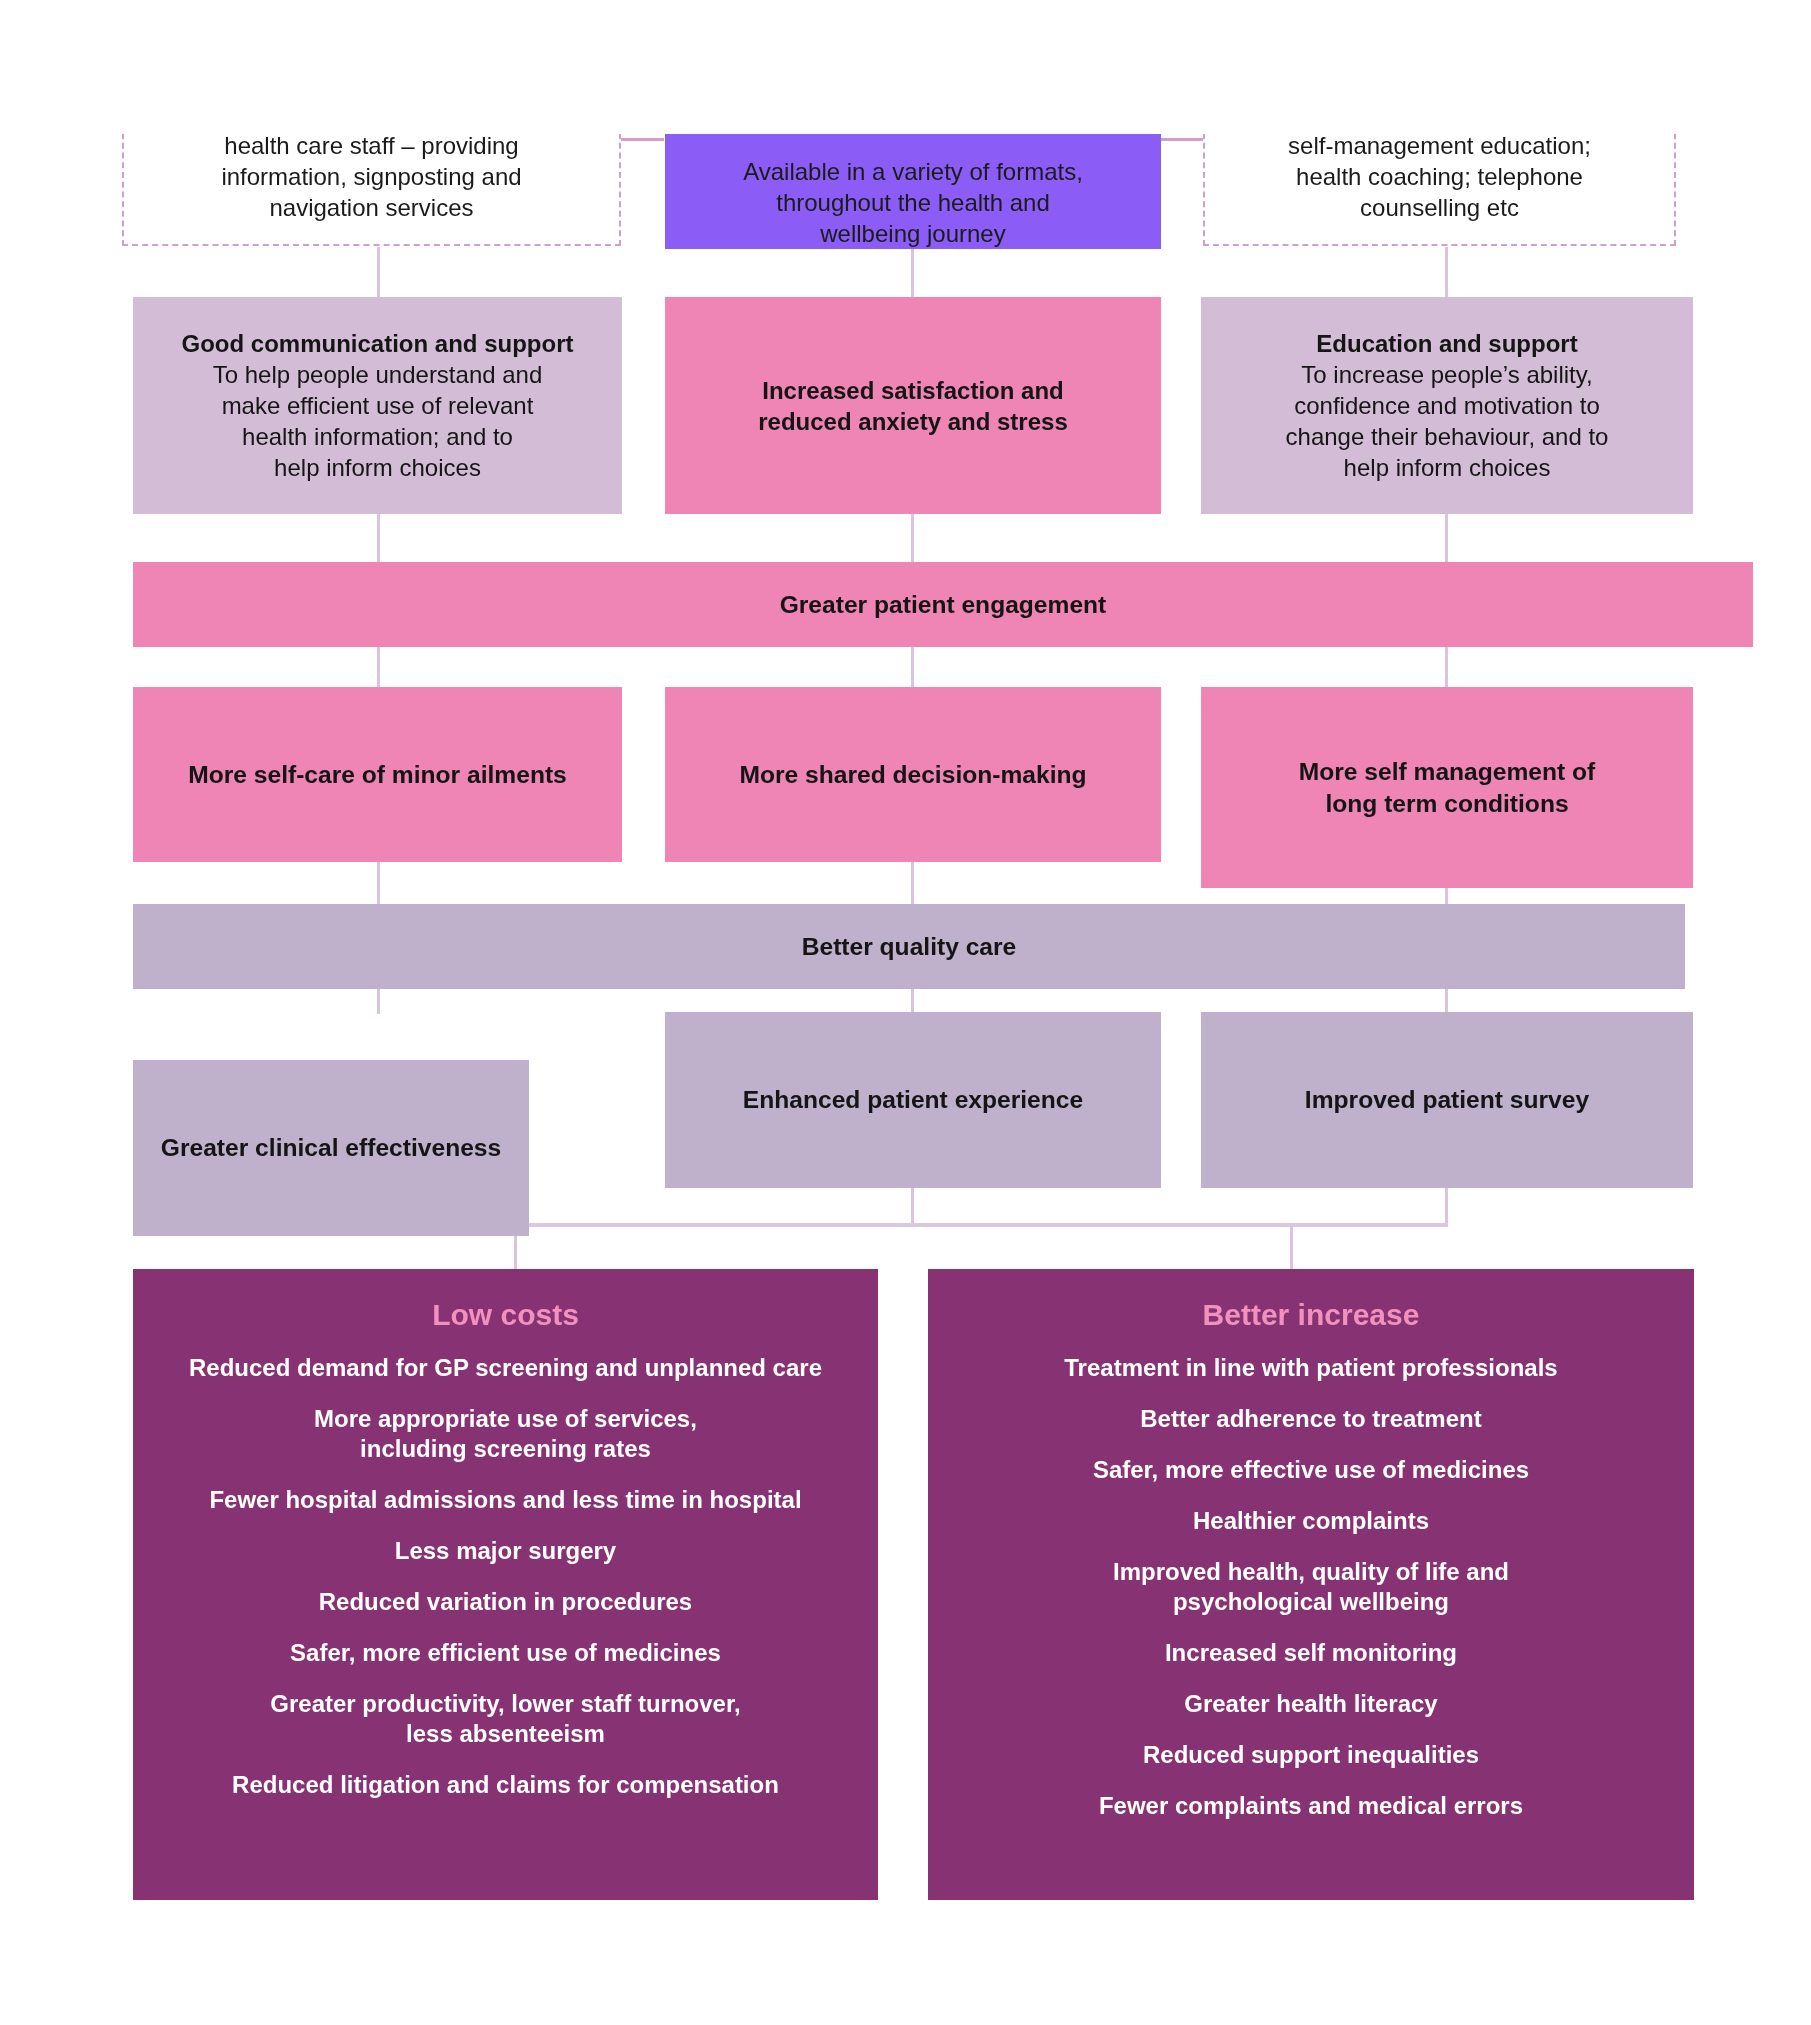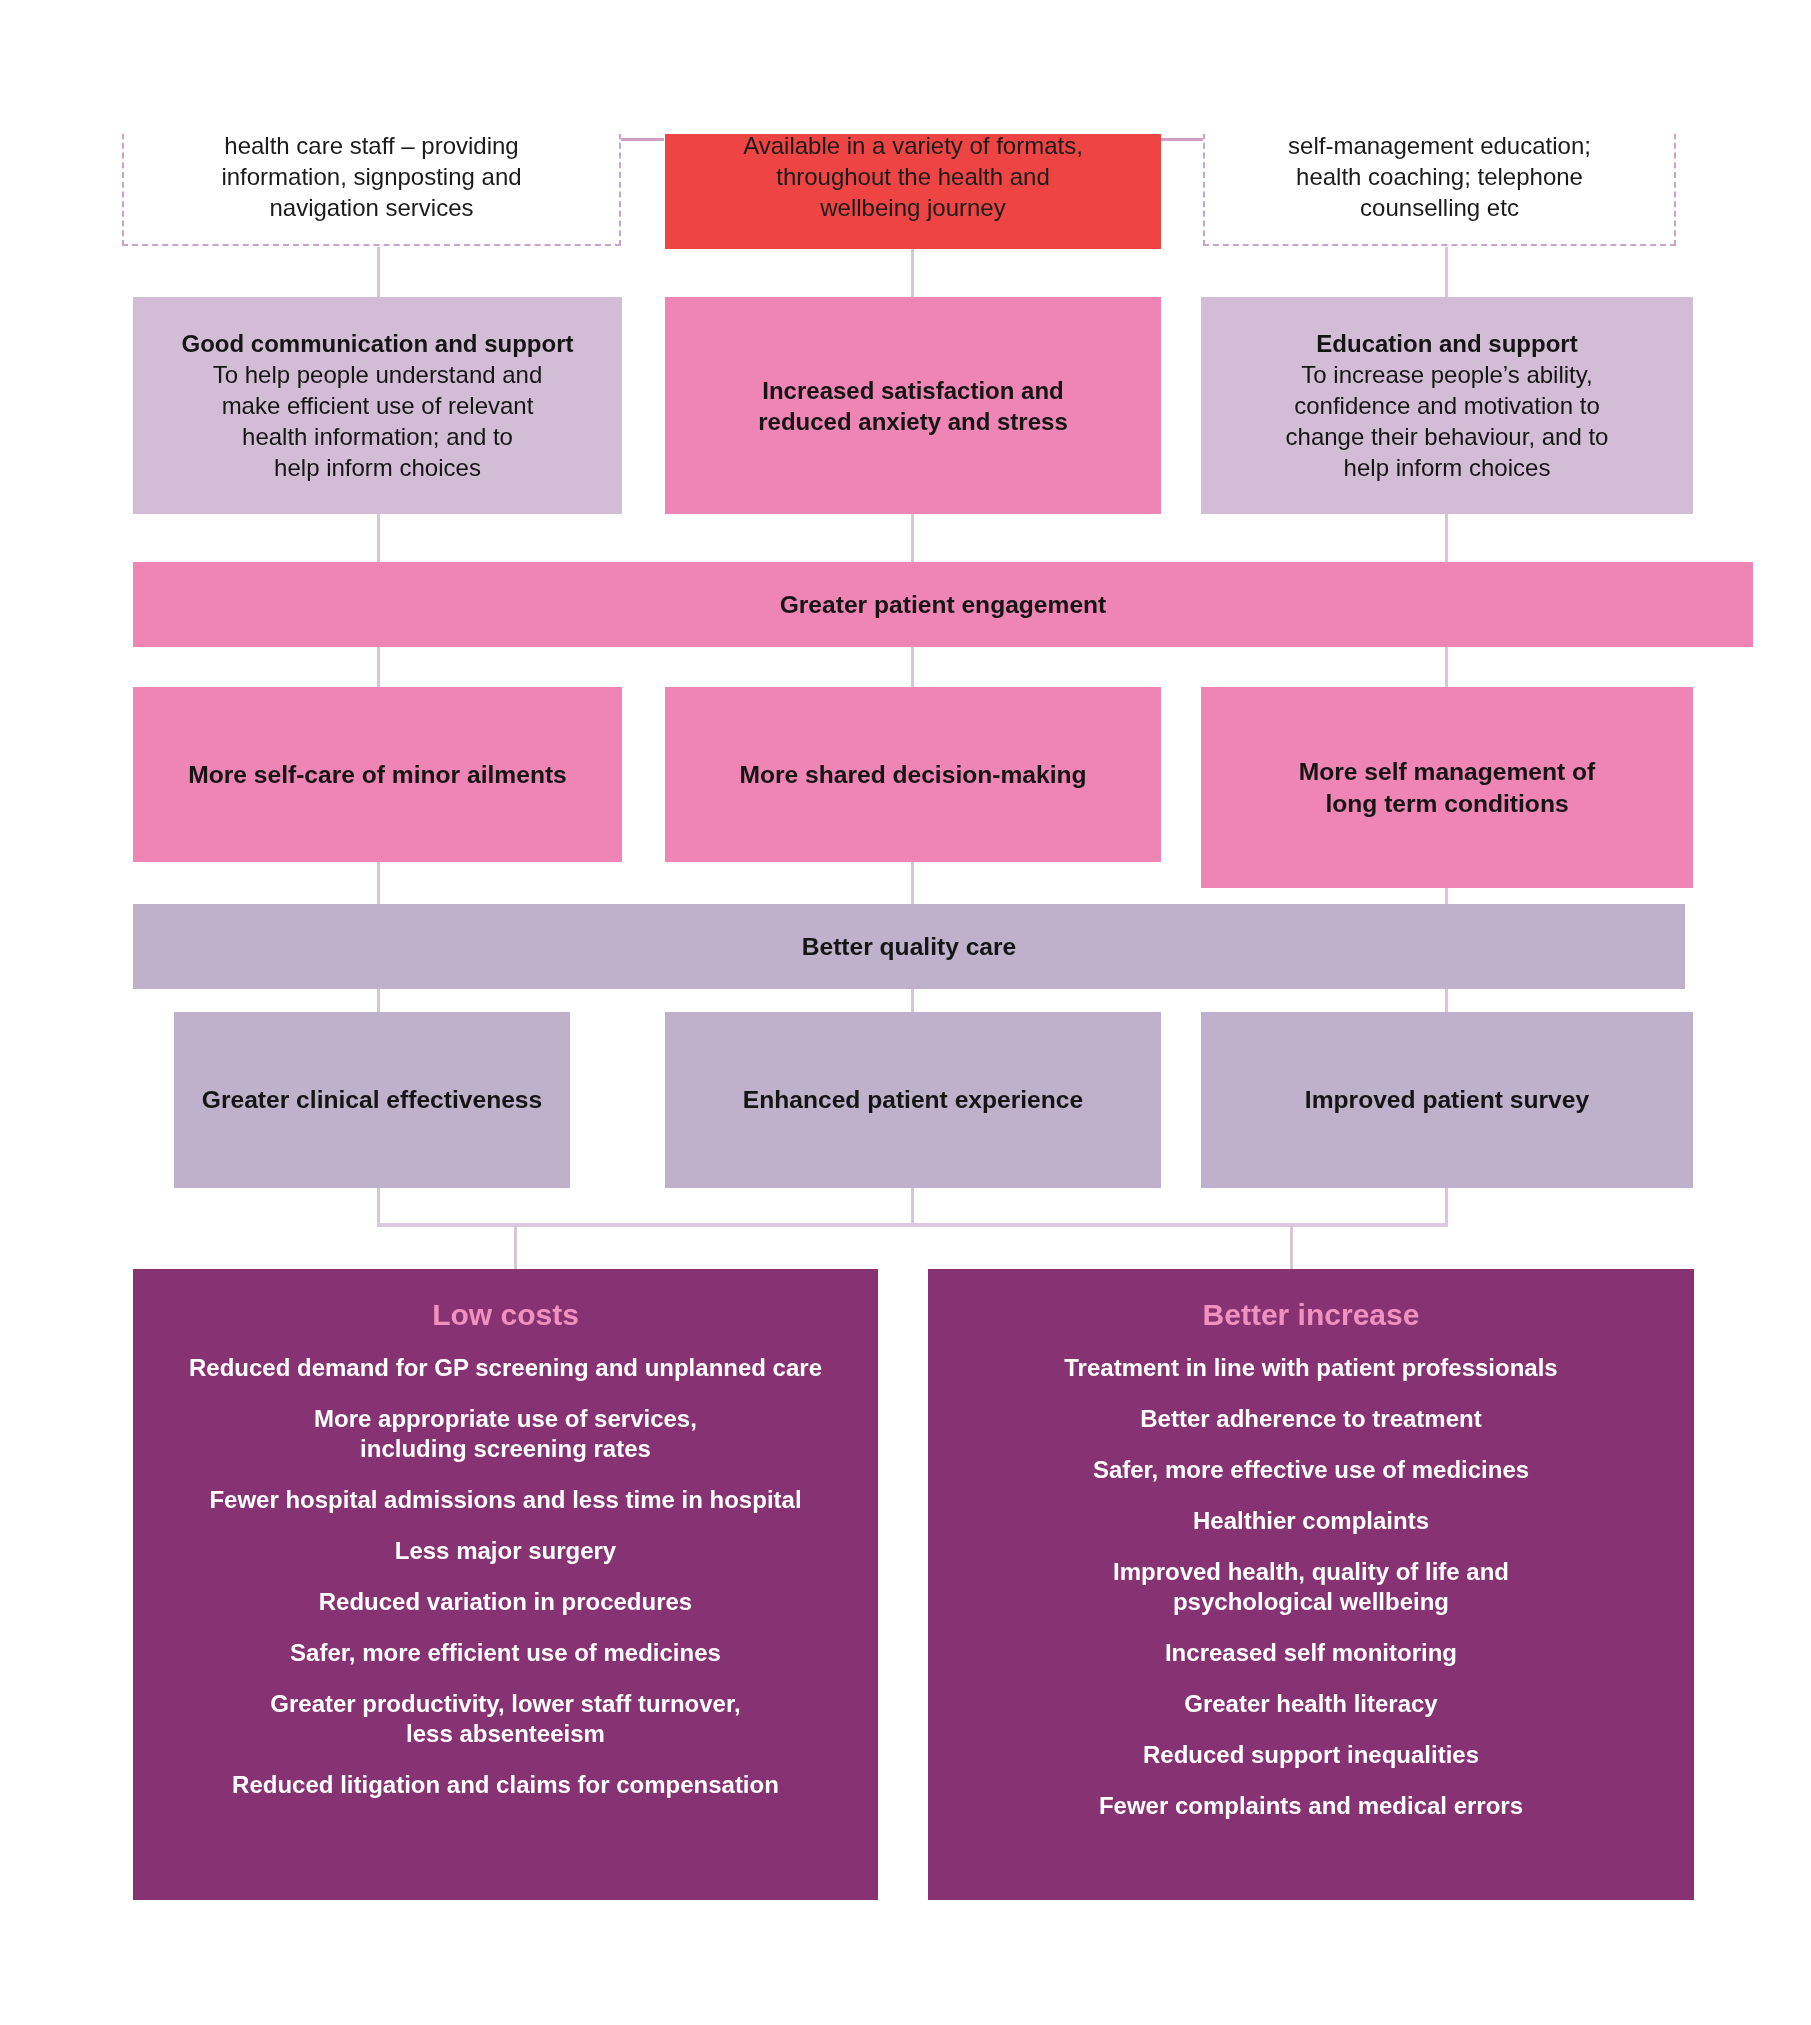--- a/index.html
+++ b/index.html
@@ -15,22 +15,22 @@
   .hline{position:absolute;height:2.6px;background:#cf9fc6;}
   .mainline{position:absolute;height:4.4px;background:#dcc8e0;}
   .note{
     border:2.6px dashed #c9a3cb;border-top:none;
     background:#ffffff;
     display:flex;align-items:flex-start;justify-content:center;
     text-align:center;color:#1b1b1b;
     font-size:24px;line-height:31px;white-space:pre-line;
   }
   .solidnote{
-    background:#ef4444;
-    display:flex;align-items:flex-start;justify-content:center;
+    background:#8b5cf6;
+    display:flex;align-items:flex-end;justify-content:center;
     text-align:center;color:#1b1b1b;
     font-size:24px;line-height:31px;white-space:pre-line;
   }
   .box{
     display:flex;flex-direction:column;align-items:center;justify-content:center;
     text-align:center;color:#151515;
   }
   .lav1{background:#d3bcd6;}
   .lav2{background:#bfb1cc;}
   .pink{background:#ee85b5;}
@@ -144,21 +144,21 @@
   </div>
   <div class="bigbox pink abs" style="left:1201px;top:687px;width:492px;height:201px;">
     <span>More self management of
 long term conditions</span>
   </div>
 
   <div class="band lav2 abs" style="left:133px;top:904px;width:1552px;height:85px;">
     <span>Better quality care</span>
   </div>
 
-  <div class="bigbox lav2 abs" style="left:133px;top:1012px;width:396px;height:176px;margin-left:41px;">
+  <div class="bigbox lav2 abs" style="left:133px;top:1060px;width:396px;height:176px;">
     <span>Greater clinical effectiveness</span>
   </div>
   <div class="bigbox lav2 abs" style="left:665px;top:1012px;width:496px;height:176px;">
     <span>Enhanced patient experience</span>
   </div>
   <div class="bigbox lav2 abs" style="left:1201px;top:1012px;width:492px;height:176px;">
     <span>Improved patient survey</span>
   </div>
 
   <div class="panel abs" style="left:133px;top:1269px;width:745px;height:631px;">

